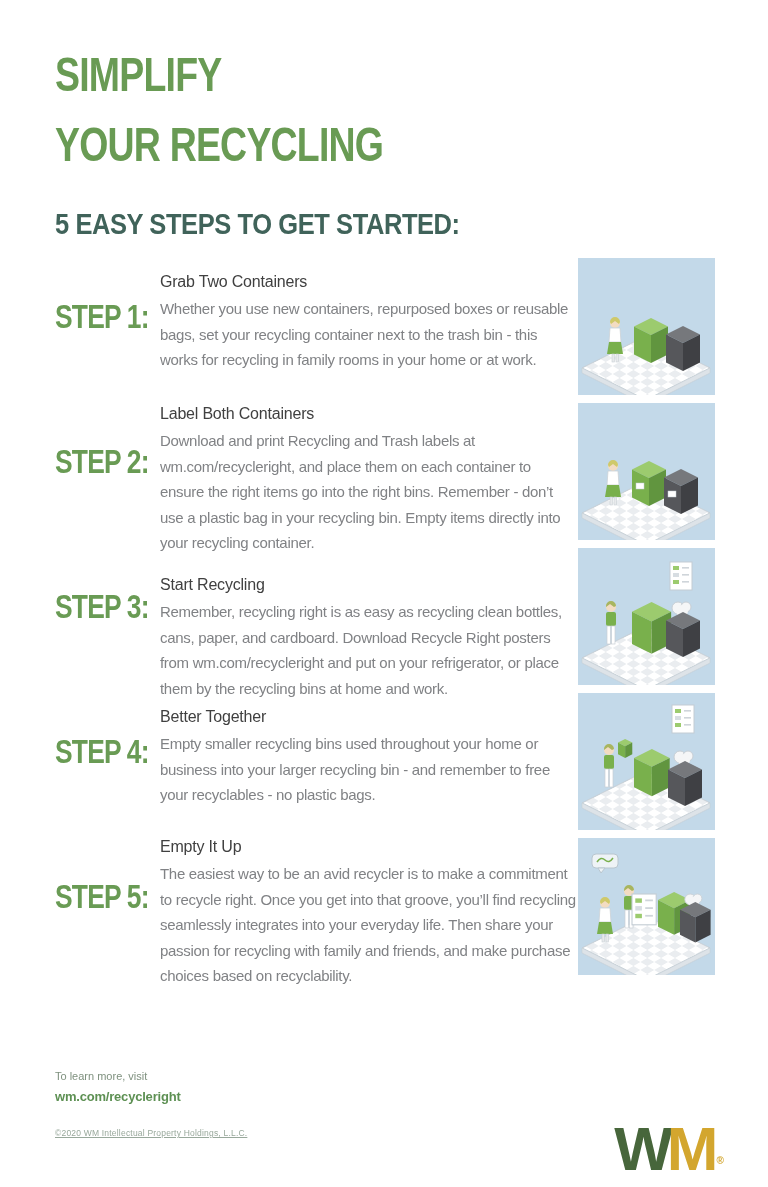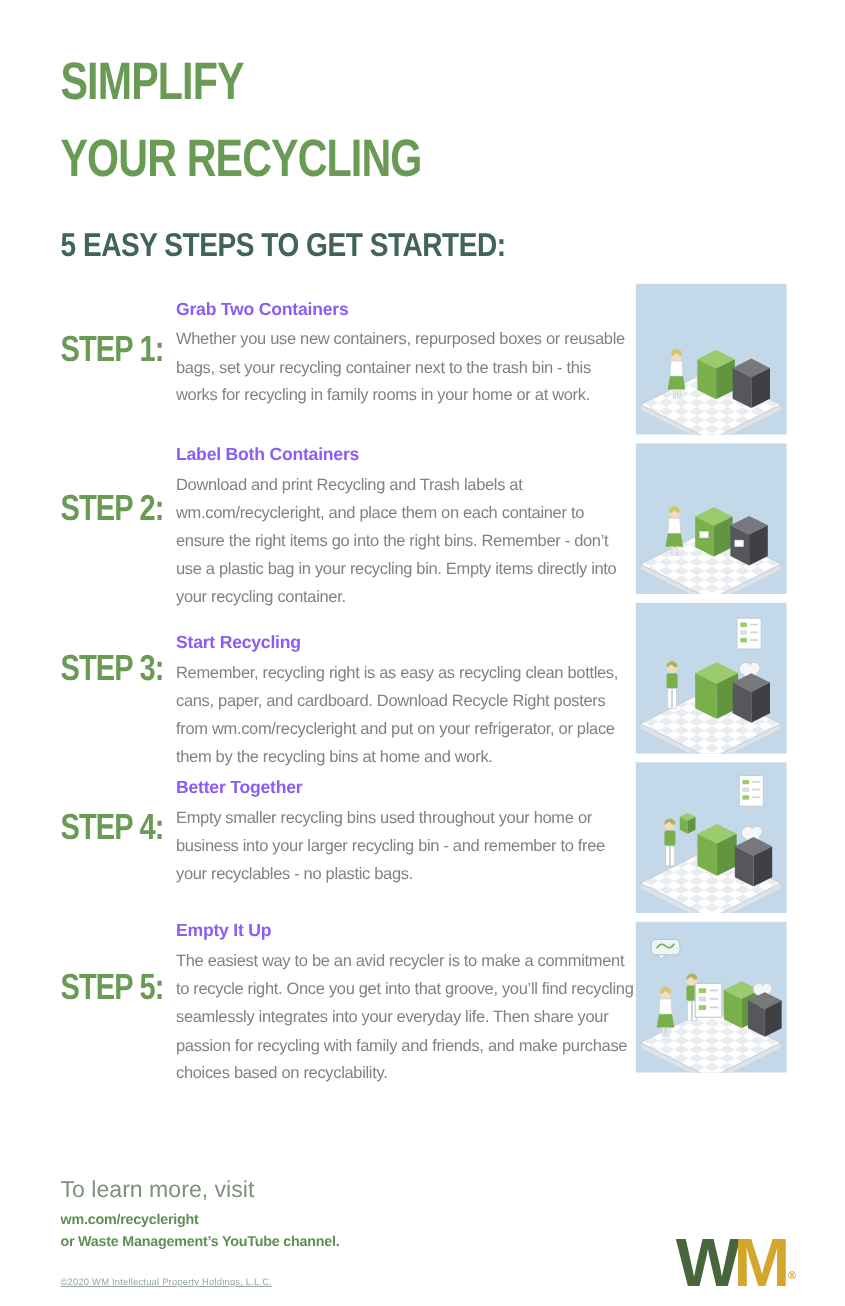--- a/index.html
+++ b/index.html
@@ -12,32 +12,32 @@
   .title .tline { display:block; transform:scaleX(0.78); transform-origin:left center; white-space:nowrap; }
 
   .subtitle { position:absolute; left:55px; top:207px; margin:0; color:#40635a; font-weight:bold;
               font-size:30px; letter-spacing:-0.5px; transform:scaleX(0.85); transform-origin:left top; white-space:nowrap; }
 
   
   .steps-text { position:absolute; left:55px; top:258px; width:523px; }
   .step { height:145px; display:grid; grid-template-columns:105px 418px; align-items:start; }
   .step-label { color:#699b54; font-weight:bold; font-size:33px; letter-spacing:-1px; padding-top:40px;
                 transform:scaleX(0.8); transform-origin:left top; white-space:nowrap; }
-  .step-heading { color:#8b5cf6; font-size:16px; font-weight:bold; margin:0 0 5px 0; letter-spacing:-0.2px; }
+  .step-heading { color:#404040; font-size:16px; font-weight:normal; margin:0 0 5px 0; letter-spacing:-0.2px; }
   .step-body { color:#808285; font-size:15px; line-height:25.5px; margin:0; letter-spacing:-0.3px; }
   .pt15 { padding-top:15px; } .pt2 { padding-top:2px; } .pt5 { padding-top:5px;margin-top:23px; } .pt0 { padding-top:0; }
 
   
   .illos { position:absolute; left:578px; top:258px; }
   .illo-box { width:137px; height:137px; margin-bottom:8px; background:#c3d9e9; }
   .illo { display:block; width:137px; height:137px; }
 
   
   .footer { position:absolute; left:55px; top:1070px; }
-  .f-learn { color:#7f917f; font-size:21px; margin-bottom:7px; }
+  .f-learn { color:#7f917f; font-size:11px; margin-bottom:7px; }
   .f-url, .f-channel { color:#5d9053; font-size:13px; font-weight:bold; margin-bottom:5px; letter-spacing:-0.2px; }
   .f-copy { color:#98a89b; font-size:8.5px; margin-top:24px; letter-spacing:0.2px;text-decoration:underline; }
 
   
   .logo { position:absolute; left:598px; top:1120px; width:142px; text-align:center; }
   .logo-letters { font-weight:bold; font-size:62px; line-height:58px; letter-spacing:-6px; }
   .lw { color:#47663b; } .lm { color:#d3a62e; }
   .lr { color:#d3a62e; font-size:10px; letter-spacing:0; vertical-align:6px; margin-left:4px; }
   .logo-name { color:#47663b; font-weight:bold; font-size:10.5px; letter-spacing:1.5px; margin-top:2px;
                white-space:nowrap; transform:scaleX(0.95); transform-origin:center; }
@@ -201,21 +201,20 @@
         <use href="#bin-green" transform="translate(80,54) scale(0.95)"></use>
         <use href="#bag" transform="translate(105,56) scale(0.9)"></use>
         <use href="#bin-gray" transform="translate(102,64) scale(0.9)"></use>
       </svg>
     </div>
   </div>
 
   <div class="footer">
     <div class="f-learn">To learn more, visit</div>
     <div class="f-url">wm.com/recycleright</div>
-    <div class="f-channel">or Waste Management’s YouTube channel.</div>
     <div class="f-copy">©2020 WM Intellectual Property Holdings, L.L.C.</div>
   </div>
 
   <div class="logo">
     <div class="logo-letters">
       <span class="lw">W</span><span class="lm">M</span><span class="lr">®</span>
     </div>
     <div class="logo-name">WASTE MANAGEMENT</div>
   </div>
 

